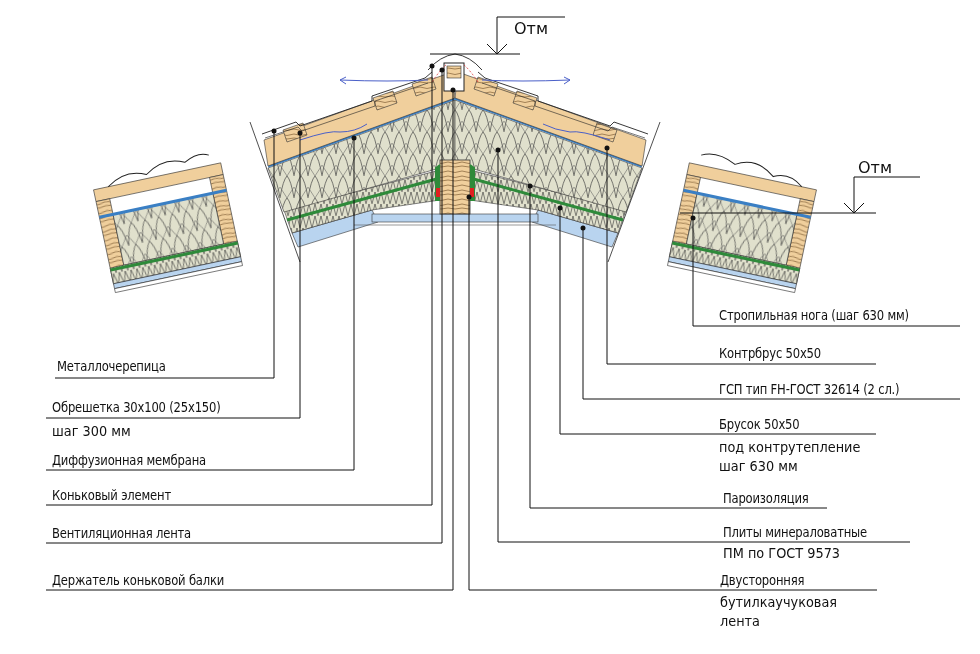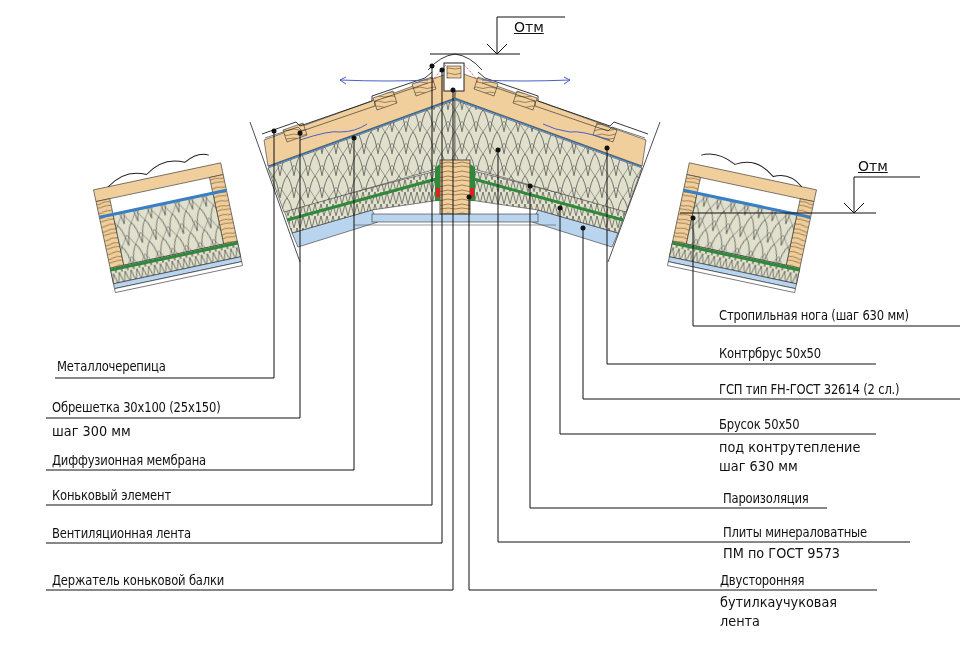--- a/index.html
+++ b/index.html
@@ -1,20 +1,20 @@
 <!DOCTYPE html>
 <html><head>
 <meta charset="utf-8">
 <style>
   html,body{margin:0;padding:0;background:#fff;}
   body{width:980px;height:654px;position:relative;overflow:hidden;font-family:"DejaVu Sans",sans-serif;}
   #stage{position:absolute;left:0;top:0;width:980px;height:654px;}
   .lbl{position:absolute;font-family:"DejaVu Sans Condensed","DejaVu Sans",sans-serif;font-size:14px;color:#111;white-space:nowrap;letter-spacing:-0.2px;transform:scaleX(0.92);transform-origin:left top;}
   .sub{position:absolute;font-size:14px;color:#111;white-space:nowrap;transform:scaleX(0.92);transform-origin:left top;font-family:"DejaVu Sans",sans-serif;}
-  .mark{position:absolute;font-size:14px;color:#111;font-family:"DejaVu Sans",sans-serif;text-decoration:underline;}
+  .mark{position:absolute;font-size:16px;color:#111;font-family:"DejaVu Sans",sans-serif;}
 </style>
 </head>
 <body>
 
 <svg id="stage" width="980" height="654" viewBox="0 0 980 654" xmlns="http://www.w3.org/2000/svg">
   <defs>
     <pattern id="wool" width="14" height="22" patternUnits="userSpaceOnUse">
       <rect width="14" height="22" fill="#e0e0cc"></rect>
       <path d="M0 22 Q3 4 7 0 Q11 4 14 22" fill="none" stroke="#444" stroke-width="0.7"></path>
       <path d="M7 22 L0 11 M7 22 L14 11" fill="none" stroke="#555" stroke-width="0.5"></path>

